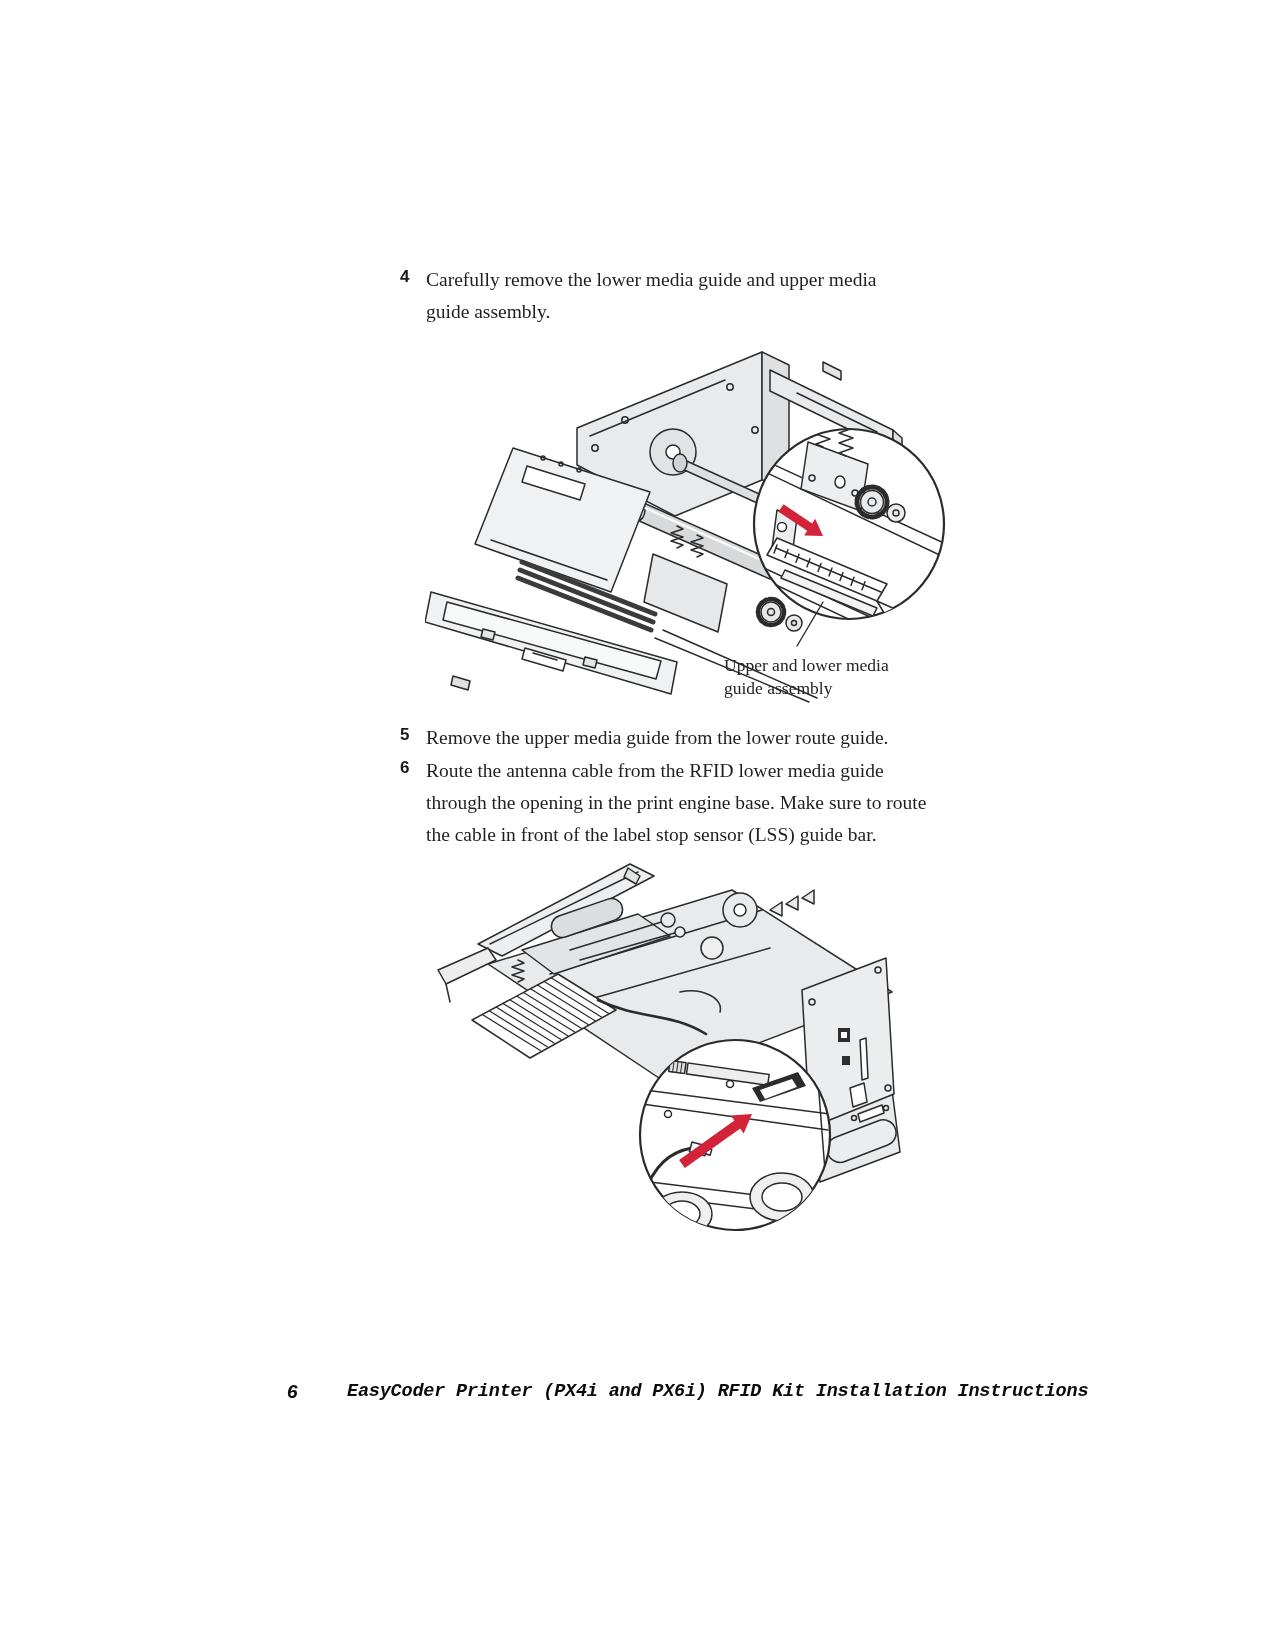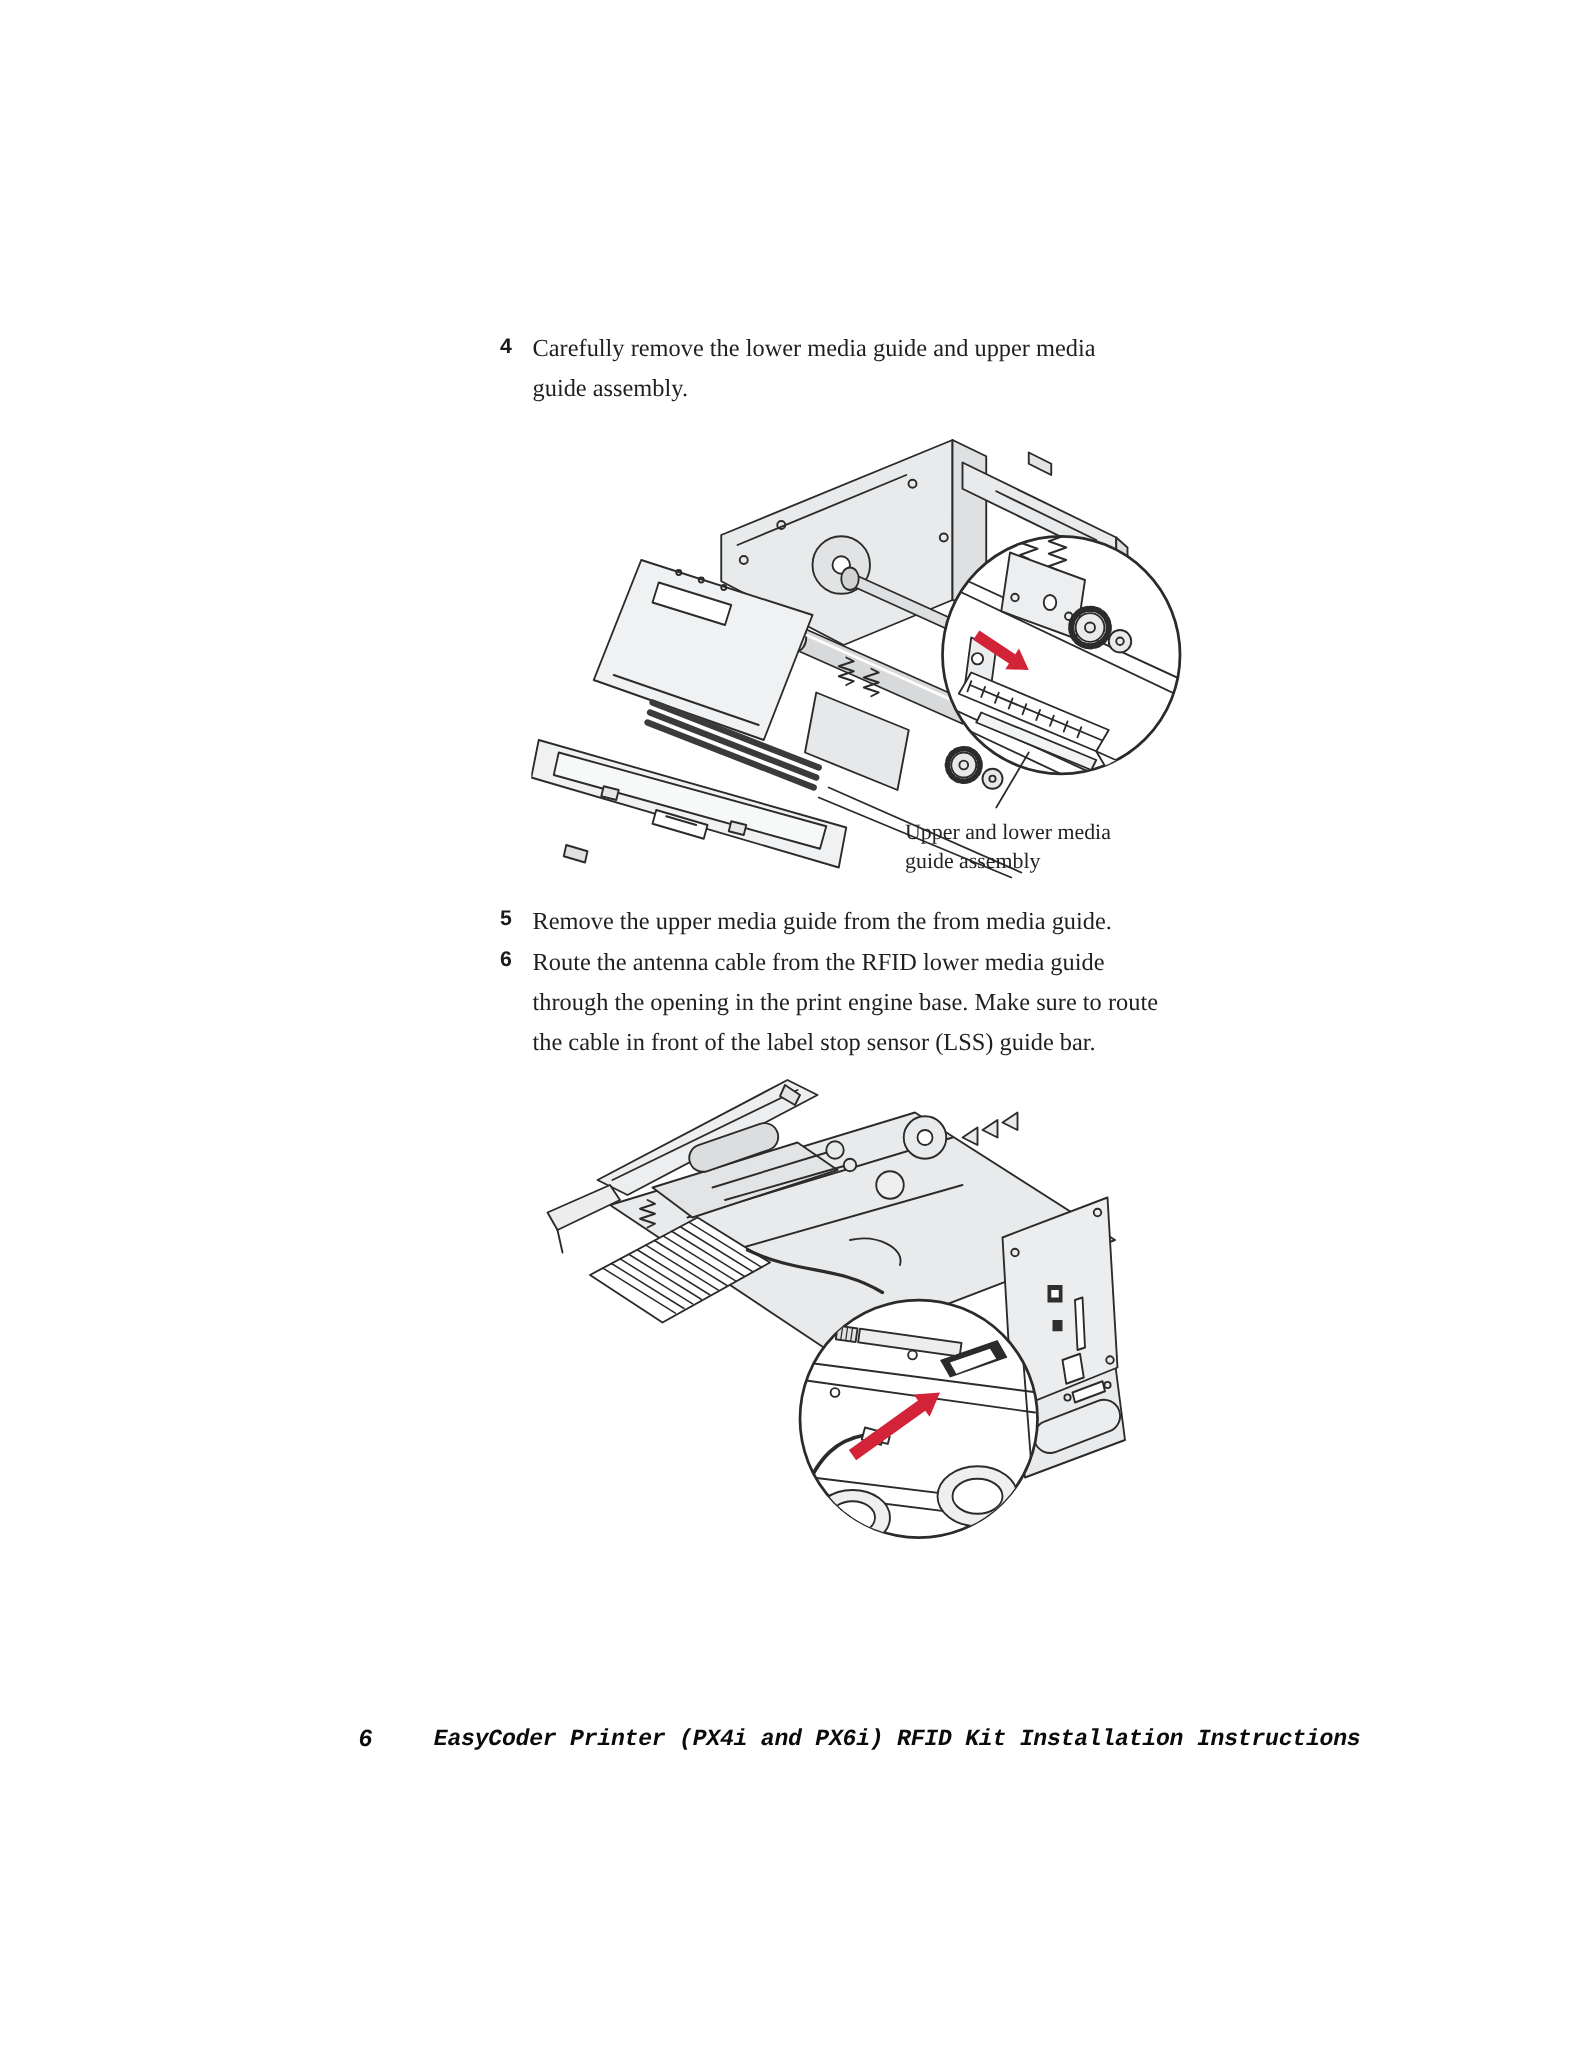--- a/index.html
+++ b/index.html
@@ -147,21 +147,21 @@
         </g>
       </g>
       <line x1="398" y1="272" x2="372" y2="316" stroke-width="1.4"></line>
     </g>
   </svg>
   <div class="fig1-label">Upper and lower media guide assembly</div>
 </div>
 
 <div class="step" id="step5">
   <div class="step-num">5</div>
-  <div class="step-text">Remove the upper media guide from the from media guide.</div>
+  <div class="step-text">Remove the upper media guide from the lower route guide.</div>
 </div>
 
 <div class="step" id="step6">
   <div class="step-num">6</div>
   <div class="step-text">Route the antenna cable from the RFID lower media guide through the opening in the print engine base. Make sure to route the cable in front of the label stop sensor (LSS) guide bar.</div>
 </div>
 
 <div class="figure" id="fig2">
   <svg width="472" height="394" viewBox="0 0 472 394">
     <defs>

